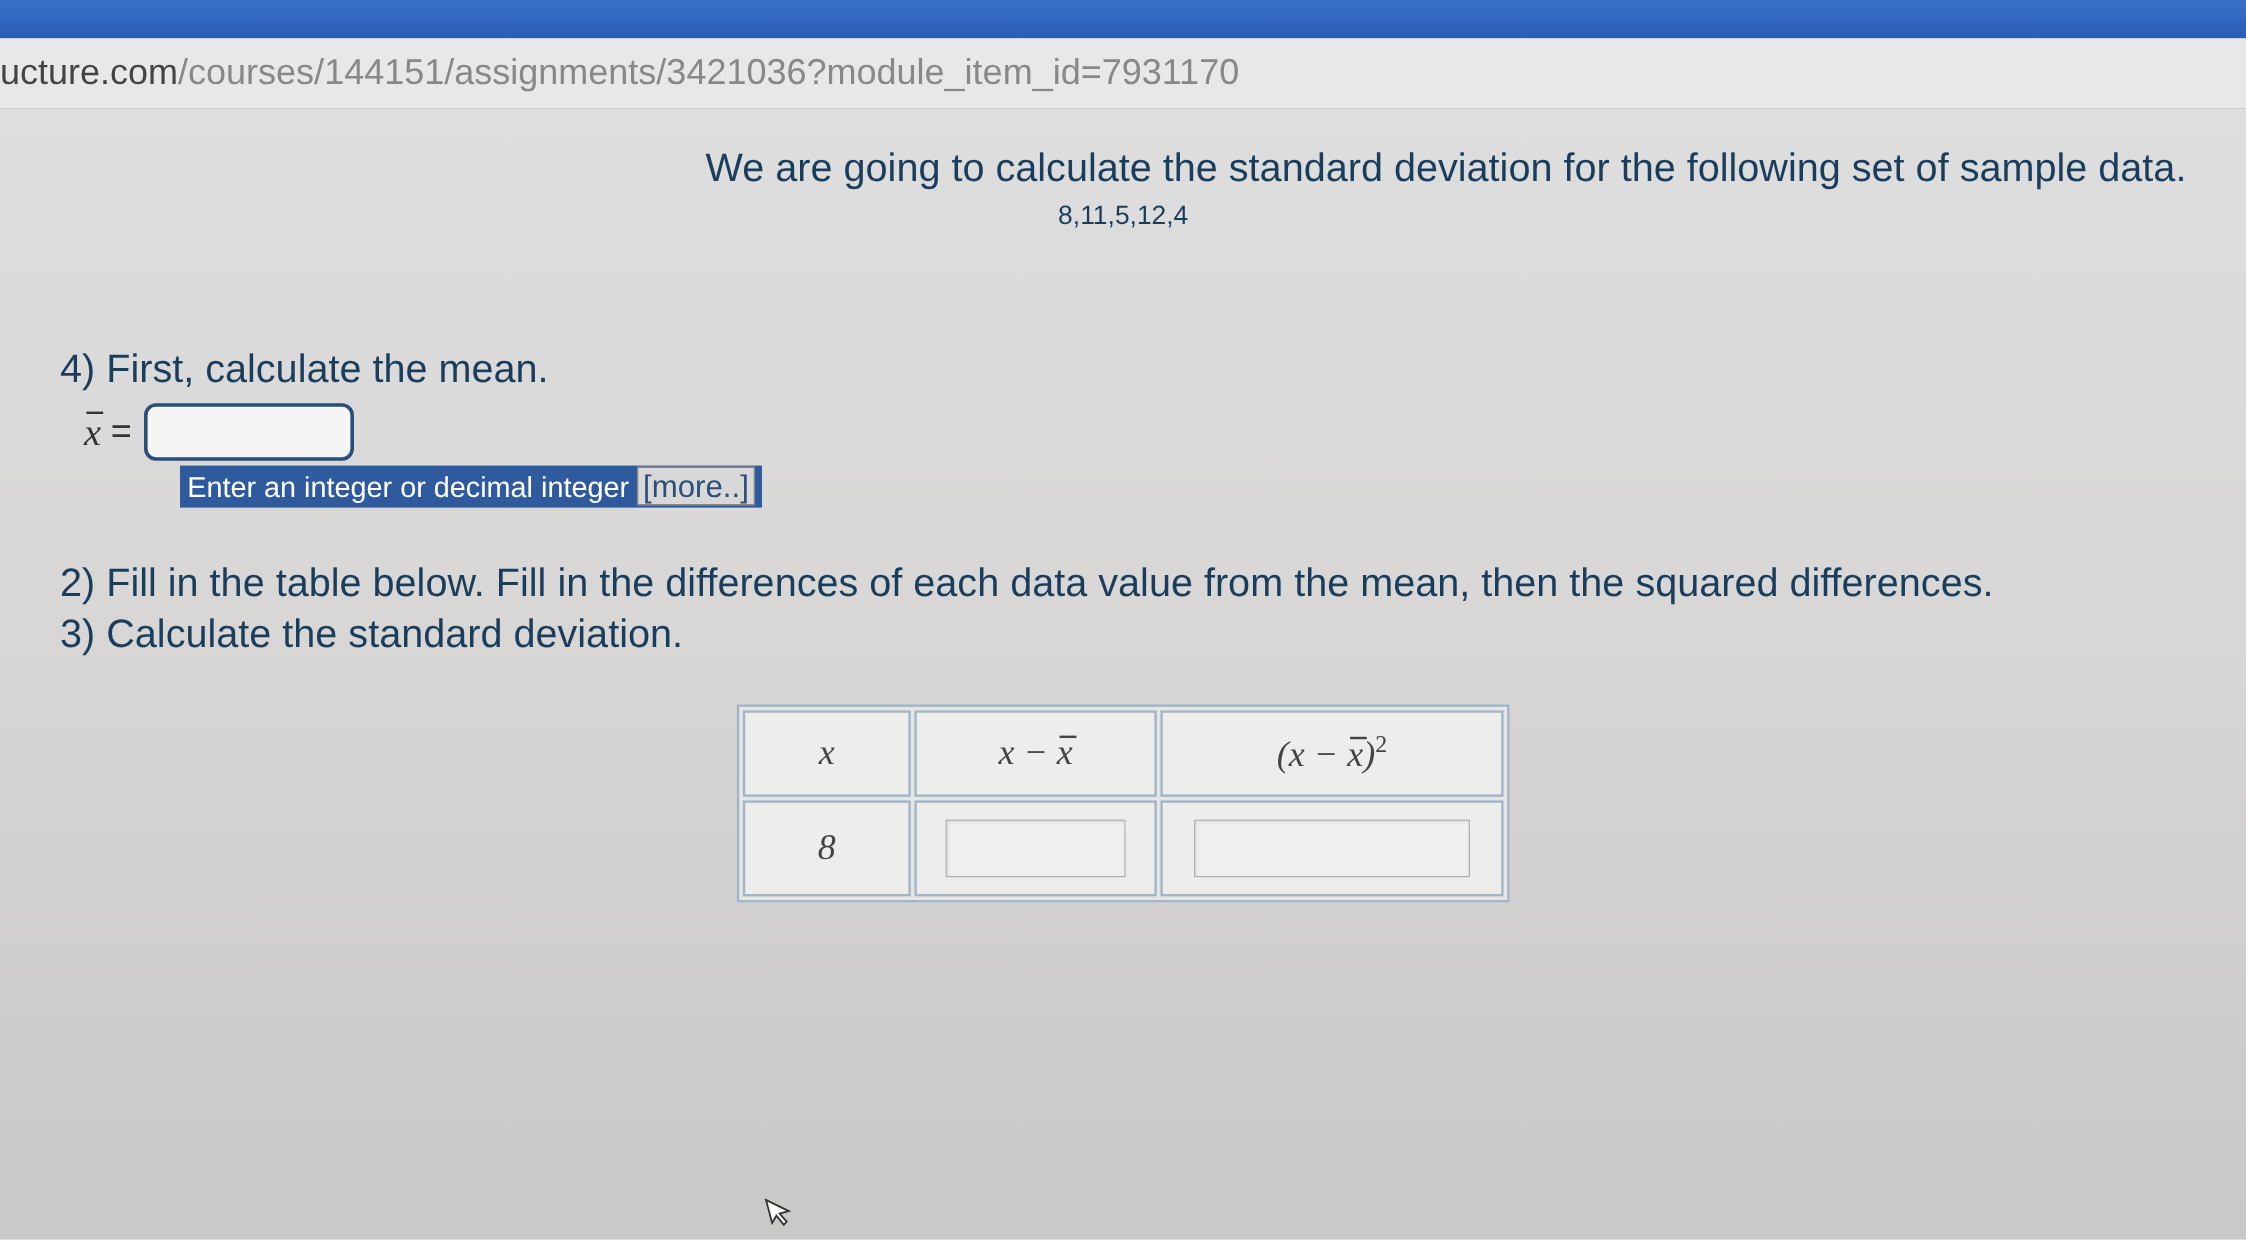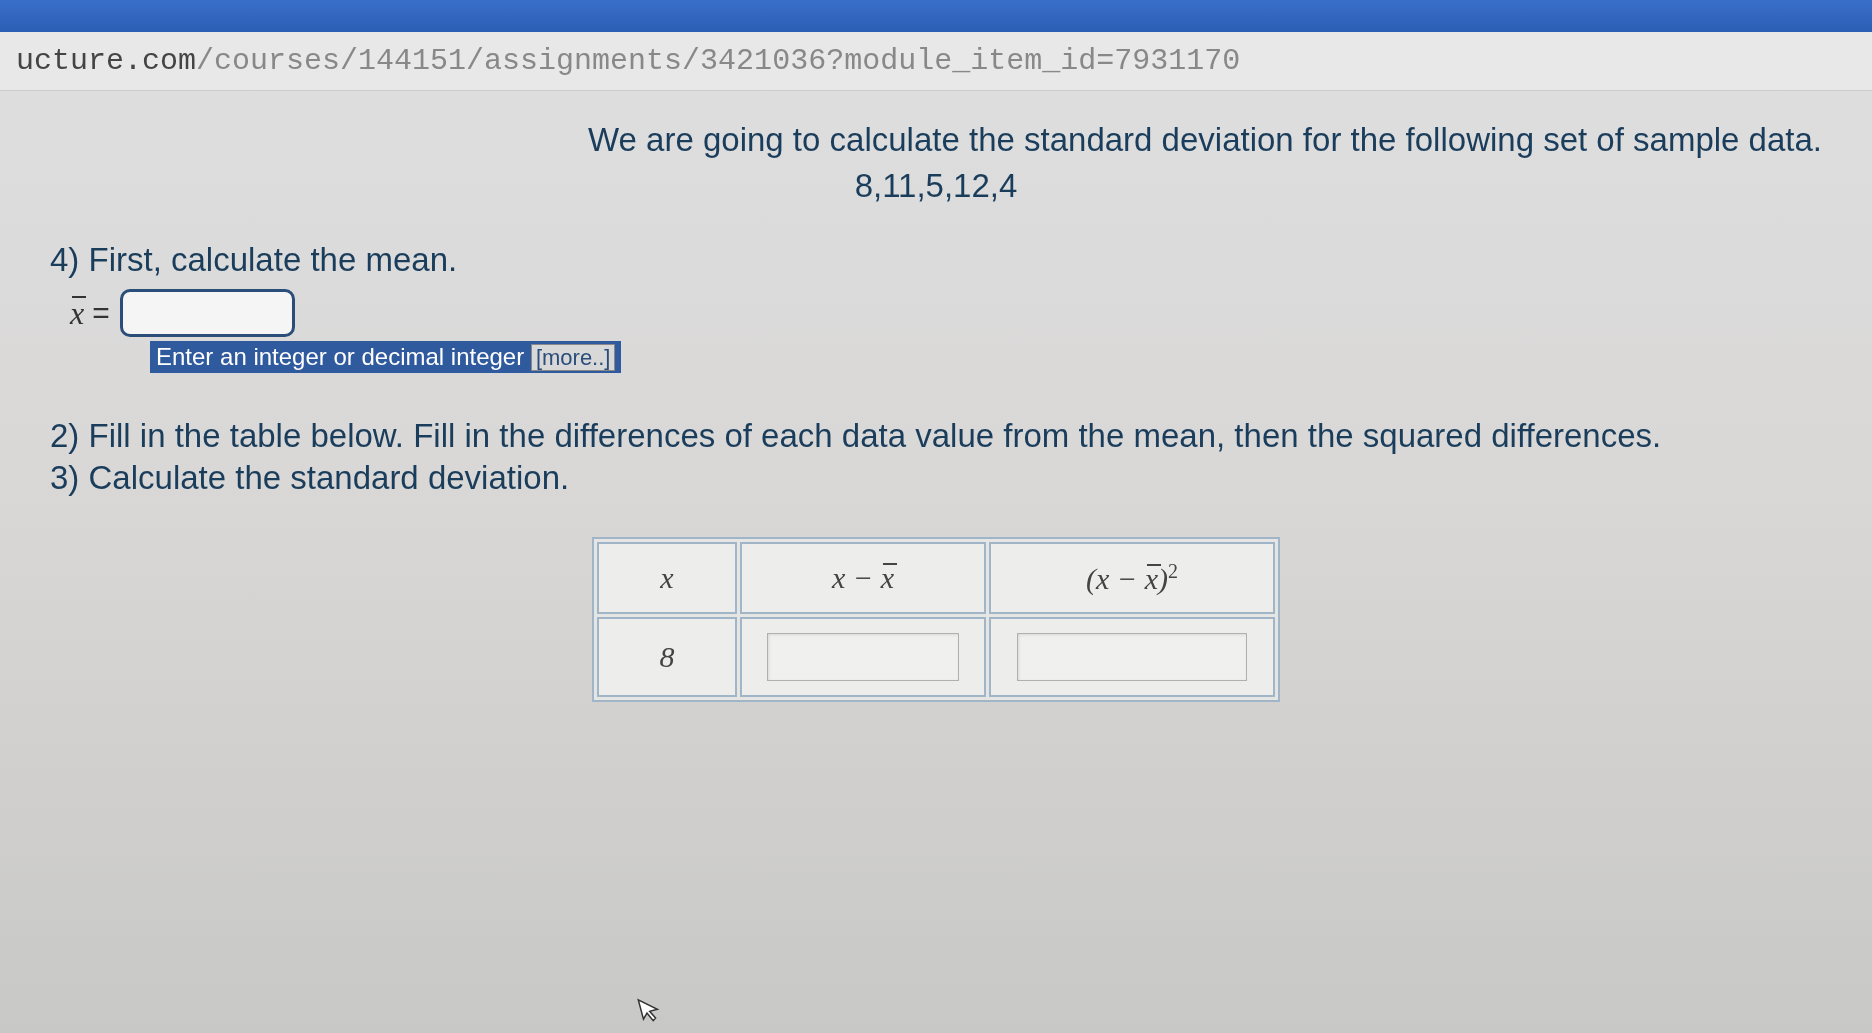--- a/index.html
+++ b/index.html
@@ -15,44 +15,43 @@
       overflow: hidden;
       position: relative;
     }
     .top-bar {
       height: 32px;
       background: linear-gradient(180deg, #3a6fc9 0%, #2b5fb5 100%);
       width: 100%;
     }
     .url-bar {
       background: #e8e8e8;
-      padding: 12px 16px;
+      padding: 12px 0;
       font-size: 30px;
       color: #888;
       border-bottom: 1px solid #ccc;
-      font-family: Liberation Mono, monospace;
     }
     .url-dark {
       color: #444;
     }
     .content {
       padding: 30px 50px;
       color: #1a3d5c;
     }
     .intro-text {
       font-size: 33px;
       color: #1a3d5c;
       margin-bottom: 8px;
       text-align: right;
     }
     .data-values {
-      font-size: 33px;
+      font-size: 22px;
       color: #1a3d5c;
       text-align: center;
-      margin-bottom: 36px;
+      margin-bottom: 95px;
     }
     .step-text {
       font-size: 33px;
       color: #1a3d5c;
       margin-bottom: 10px;
     }
     .mean-row {
       display: flex;
       align-items: center;
       margin-left: 20px;
@@ -99,21 +98,21 @@
       color: #fff;
       font-size: 24px;
       padding: 2px 6px;
       display: inline-block;
     }
     .more-link {
       background: #d8d8d8;
       color: #2a4d7a;
       border: 1px solid #888;
       padding: 0 4px;
-      font-size: 22px;
+      font-size: 26px;
     }
     .step2 {
       margin-bottom: 4px;
       margin-top: 44px;
     }
     .step3 {
       margin-bottom: 40px;
     }
     .table-container {
       display: flex;
@@ -133,21 +132,21 @@
       font-style: italic;
       font-size: 30px;
       color: #444;
       padding: 14px 20px;
       font-weight: normal;
     }
     .data-table th {
       height: 72px;
     }
     .col-x { width: 140px; }
-    .col-diff { width: 246px; }
+    .col-diff { width: 202px; }
     .col-sq { width: 286px; }
     .table-input {
       width: 95%;
       height: 48px;
       border: 1px solid #b0b0b0;
       background: #f0f0ee;
       font-size: 24px;
       text-align: center;
       box-shadow: inset 1px 1px 3px rgba(0,0,0,0.1);
     }

